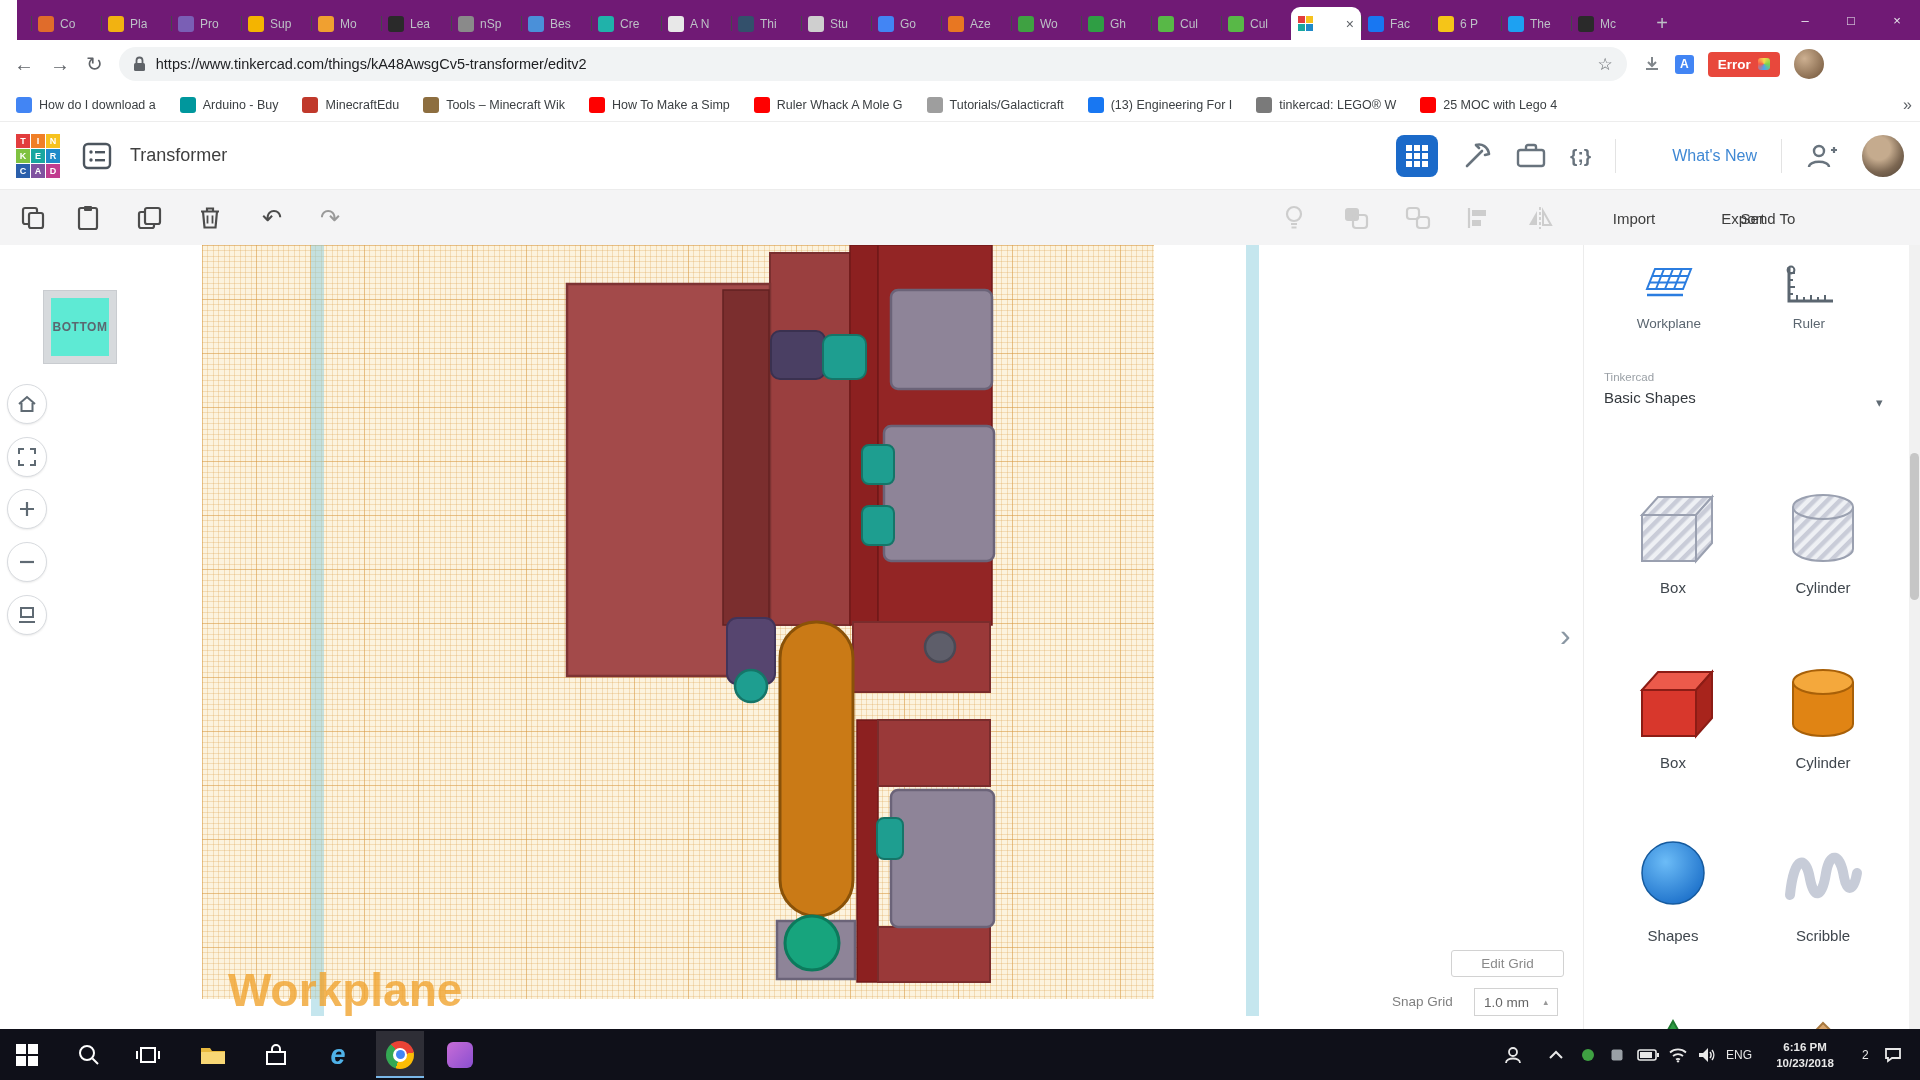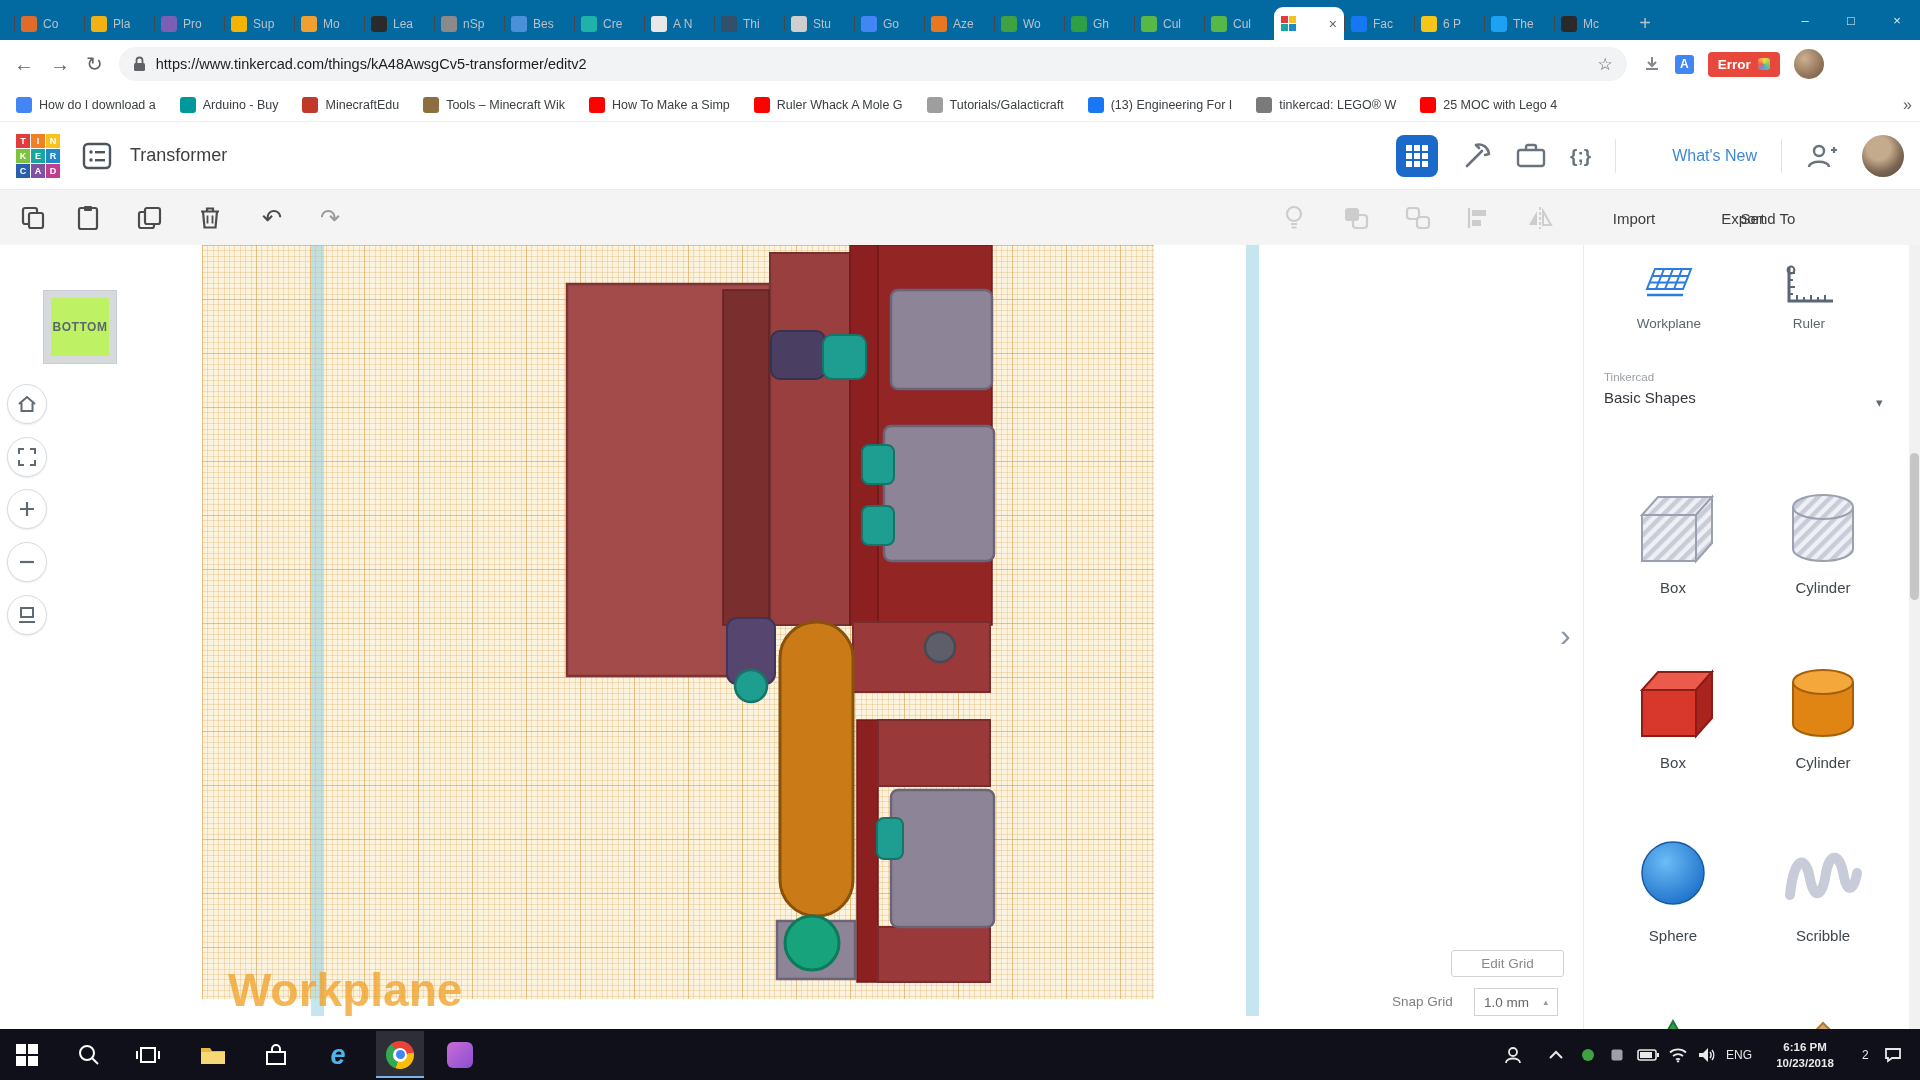--- a/index.html
+++ b/index.html
@@ -1,19 +1,19 @@
 <!DOCTYPE html>
 <html><head>
 <meta charset="utf-8">
 <style>
   html,body{margin:0;padding:0;background:#666;}
   #root{position:relative;width:1920px;height:1080px;overflow:hidden;background:#fff;
         font-family:"Liberation Sans",sans-serif;-webkit-font-smoothing:antialiased;}
   
-  .tabbar{position:absolute;top:0;left:0;right:0;height:40px;background:#0369a1;display:flex;align-items:flex-end;padding-left:14px;box-sizing:border-box;}
+  .tabbar{position:absolute;top:0;left:17px;right:0;height:40px;background:#701a75;display:flex;align-items:flex-end;padding-left:14px;box-sizing:border-box;}
   .tabstrip{display:flex;align-items:flex-end;}
   .tab{position:relative;height:33px;width:70px;min-width:70px;box-sizing:border-box;display:flex;align-items:center;gap:6px;padding:0 7px;color:#bdc1c6;font-size:12px;}
   .tab:not(.active)::before{content:"";position:absolute;left:0;top:9px;bottom:9px;width:1px;background:#46474b;}
   .tab.active{background:#fff;border-radius:9px 9px 0 0;color:#3c4043;}
   .fav{width:16px;height:16px;border-radius:3px;flex:0 0 16px;}
   .fav-tc{display:grid;grid-template-columns:7px 7px;grid-template-rows:7px 7px;gap:1px;border-radius:0;}
   .fav-tc i{display:block;}
   .fav-tc i:nth-child(1){background:#e23d3d;}.fav-tc i:nth-child(2){background:#f6c21e;}
   .fav-tc i:nth-child(3){background:#18a7a0;}.fav-tc i:nth-child(4){background:#1f8ac9;}
   .tlabel{overflow:hidden;white-space:nowrap;max-width:34px;}
@@ -62,21 +62,21 @@
   
   .cv{position:absolute;top:245px;left:0;width:1583px;height:784px;background:#fff;overflow:hidden;}
   .grid{position:absolute;left:202px;top:0;width:952px;height:754px;background-color:#fcf3de;
     background-image:
       repeating-linear-gradient(to right,rgba(214,150,60,.40) 0 1px,transparent 1px 54px),
       repeating-linear-gradient(to bottom,rgba(214,150,60,.40) 0 1px,transparent 1px 54px),
       repeating-linear-gradient(to right,rgba(222,165,84,.30) 0 1px,transparent 1px 5.4px),
       repeating-linear-gradient(to bottom,rgba(222,165,84,.30) 0 1px,transparent 1px 5.4px);}
   .strip{position:absolute;top:0;width:13px;height:771px;background:rgba(140,206,222,.5);}
   .wptext{position:absolute;left:26px;bottom:12px;font-size:46px;font-weight:700;color:rgba(240,164,48,.8);}
-  .cube{position:absolute;left:43px;top:45px;width:72px;height:72px;background:#bef264;border:1px solid #c9ccd0;box-shadow:inset 0 0 0 7px #d7dadd;display:grid;place-items:center;font-size:12px;font-weight:700;color:#5b6770;letter-spacing:.5px;}
+  .cube{position:absolute;left:43px;top:45px;width:72px;height:72px;background:#5eead4;border:1px solid #c9ccd0;box-shadow:inset 0 0 0 7px #d7dadd;display:grid;place-items:center;font-size:12px;font-weight:700;color:#5b6770;letter-spacing:.5px;}
   .vbtn{position:absolute;left:7px;width:40px;height:40px;border-radius:50%;background:#fff;border:1px solid #d8dbdf;box-shadow:0 1px 2px rgba(0,0,0,.08);display:grid;place-items:center;color:#5f6a73;box-sizing:border-box;}
   .modelsvg{position:absolute;left:202px;top:0;}
   .chev{position:absolute;left:1560px;top:372px;font-size:32px;color:#8a97a3;}
   .editgrid{position:absolute;left:1451px;top:705px;width:113px;height:27px;background:#fff;border:1px solid #d2d2d2;border-radius:3px;display:grid;place-items:center;font-size:13.5px;color:#8a8a8a;box-sizing:border-box;}
   .snaplabel{position:absolute;left:1392px;top:749px;font-size:13.5px;color:#808080;}
   .snapbox{position:absolute;left:1474px;top:743px;width:84px;height:28px;border:1px solid #d2d2d2;background:#fff;display:flex;align-items:center;justify-content:space-between;padding:0 9px;box-sizing:border-box;font-size:13.5px;color:#666;}
   .snapcaret{font-size:9px;color:#999;}
   
   .panel{position:absolute;top:245px;left:1583px;width:326px;height:784px;background:#fff;border-left:1px solid #ececec;overflow:hidden;}
   .ptile{position:absolute;width:130px;text-align:center;color:#5b6670;font-size:13.5px;}
@@ -561,21 +561,21 @@
         <path d="M15 24 L15 66 A30 12 0 0 0 75 66 L75 24" fill="#e08414" stroke="#a86008" stroke-width="2"></path>
         <ellipse cx="45" cy="24" rx="30" ry="12" fill="#f4a83c" stroke="#a86008" stroke-width="2"></ellipse>
       </svg>
       <div class="slabel">Cylinder</div>
     </div>
 
     <div class="stile" style="left:29px;top:586px">
       <svg width="90" height="84" viewBox="0 0 90 84">
         <circle cx="45" cy="42" r="31" fill="url(#sph)" stroke="#155a9e" stroke-width="1.5"></circle>
       </svg>
-      <div class="slabel">Sphere</div>
+      <div class="slabel">Shapes</div>
     </div>
     <div class="stile" style="left:179px;top:586px">
       <svg width="90" height="84" viewBox="0 0 90 84">
         <path d="M12 64 C16 24 28 24 32 48 C36 68 44 68 48 42 C52 20 62 22 66 46 C69 62 76 60 79 42" fill="none" stroke="#c7ccd8" stroke-width="10" stroke-linecap="round"></path>
       </svg>
       <div class="slabel">Scribble</div>
     </div>
 
     <div class="stile" style="left:29px;top:770px">
       <svg width="90" height="40" viewBox="0 0 90 40">

